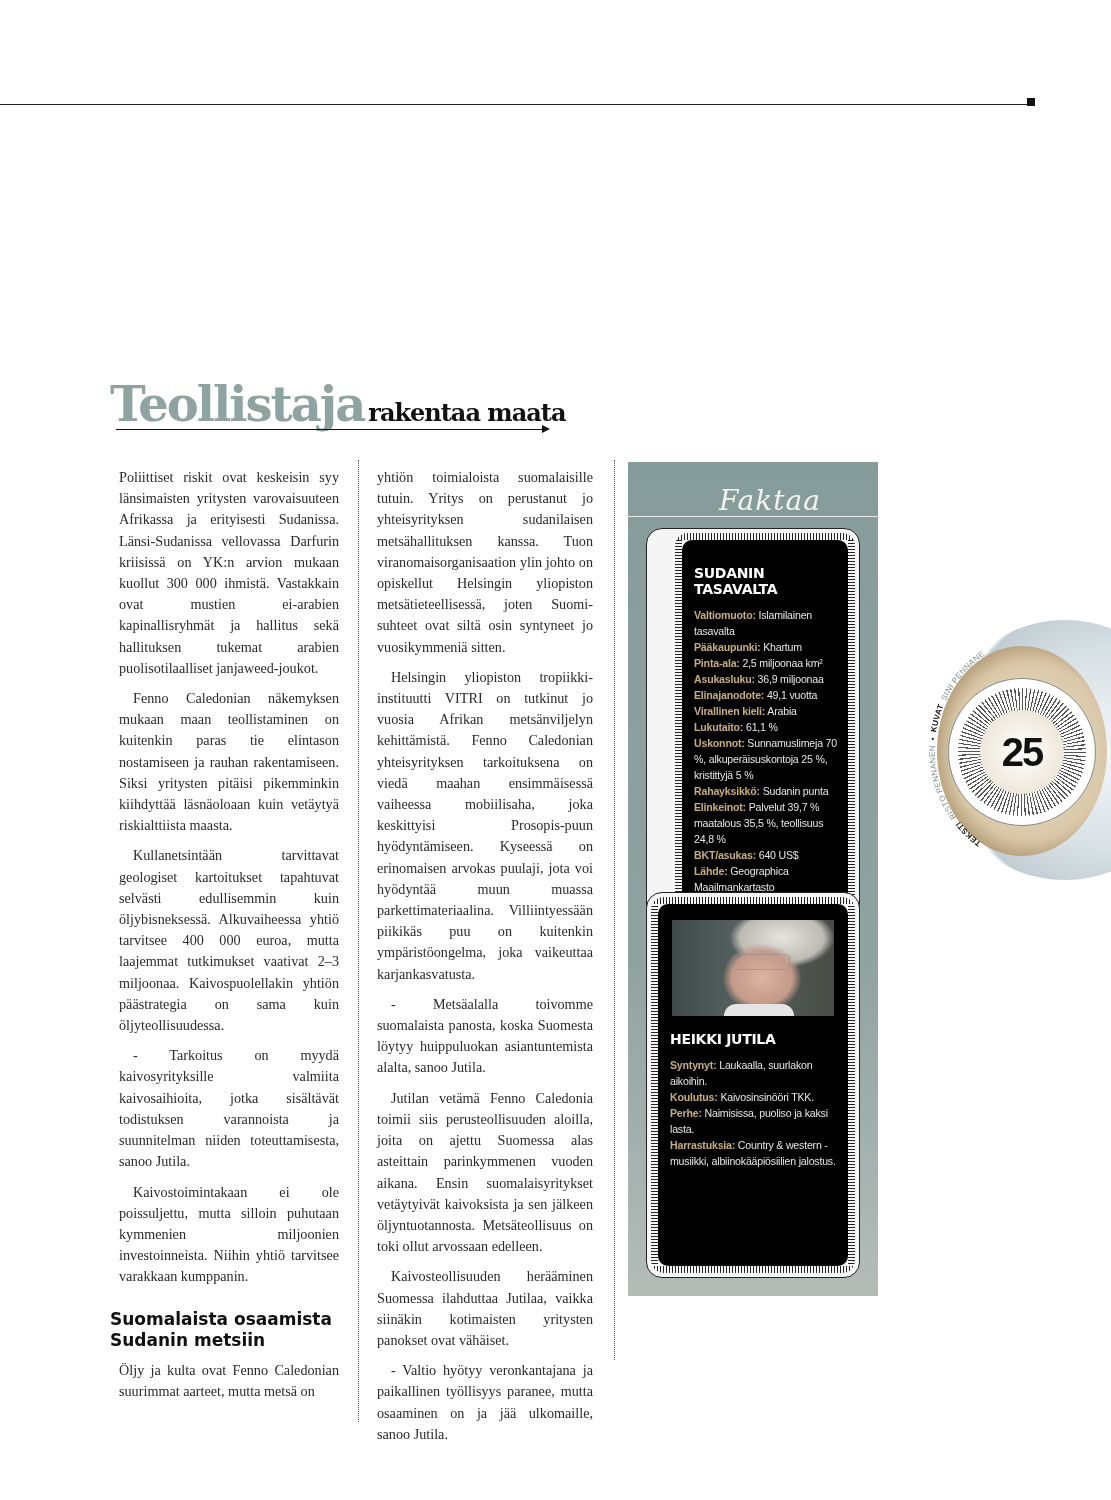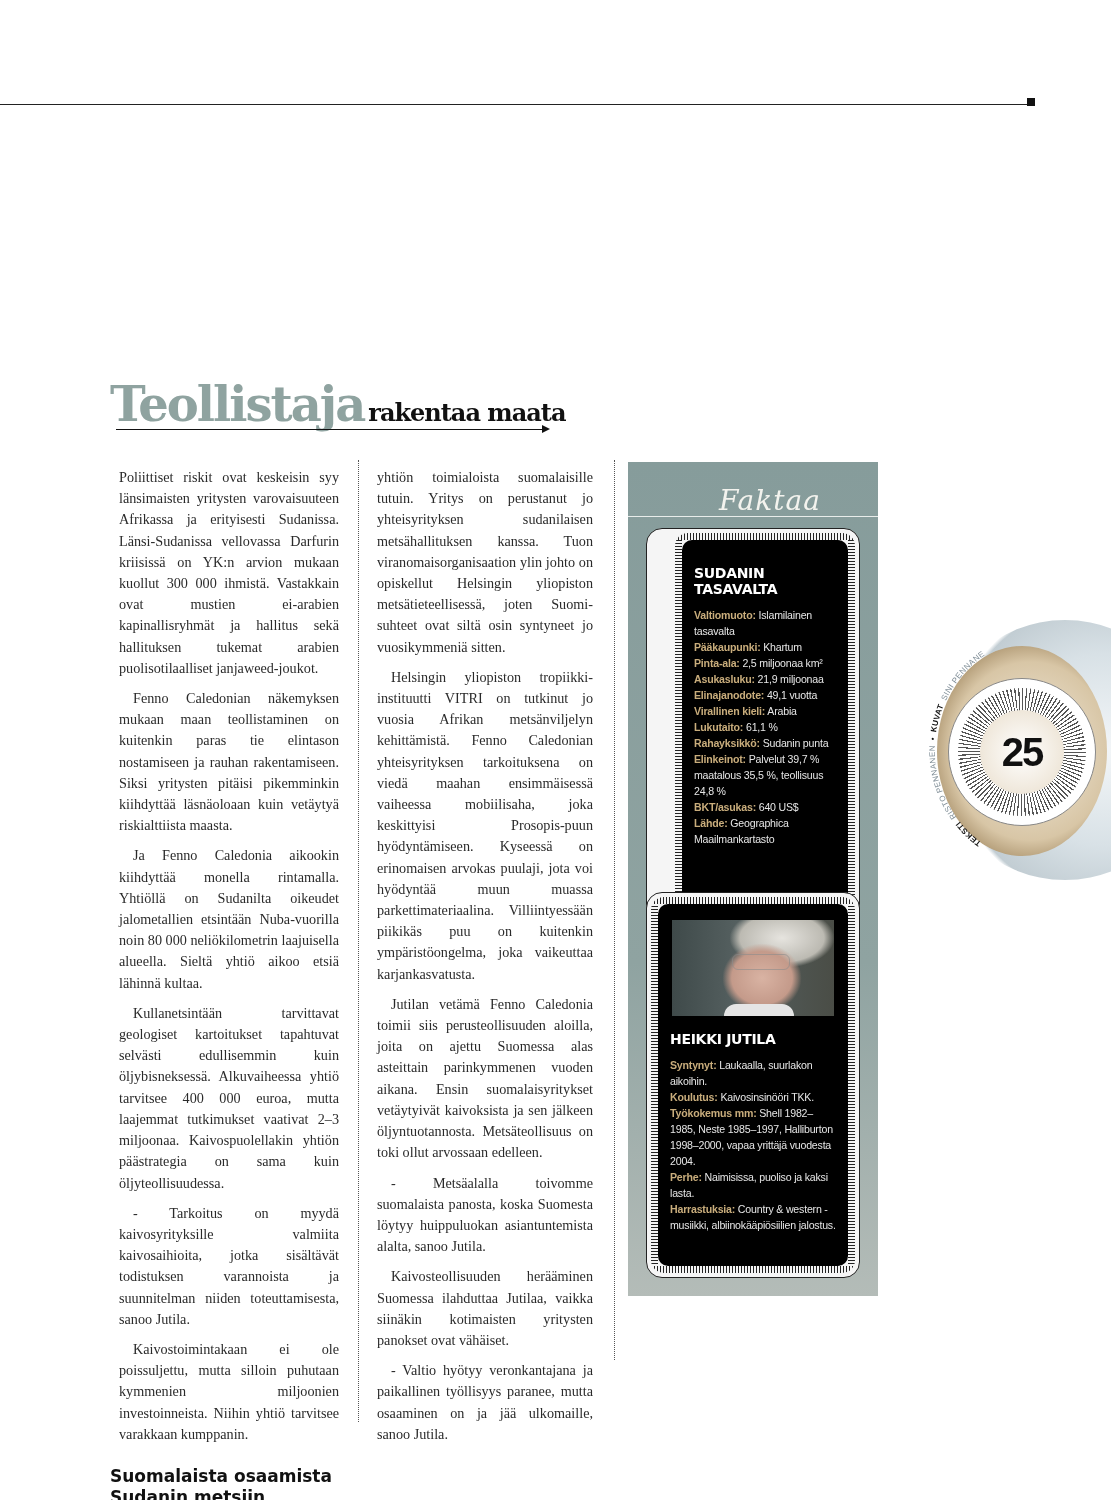--- a/index.html
+++ b/index.html
@@ -155,76 +155,75 @@
 <div class="top-square"></div>
 
 <div class="headline">
   <span class="big">Teollistaja</span><span class="small">rakentaa maata</span>
 </div>
 <div class="headline-arrow"></div>
 
 <div class="col col-1">
   <p class="first">Poliittiset riskit ovat keskeisin syy länsimaisten yritysten varovaisuuteen Afrikassa ja erityisesti Sudanissa. Länsi-Sudanissa vellovassa Darfurin kriisissä on YK:n arvion mukaan kuollut 300 000 ihmistä. Vastakkain ovat mustien ei-arabien kapinallisryhmät ja hallitus sekä hallituksen tukemat arabien puolisotilaalliset janjaweed-joukot.</p>
   <p>Fenno Caledonian näkemyksen mukaan maan teollistaminen on kuitenkin paras tie elintason nostamiseen ja rauhan rakentamiseen. Siksi yritysten pitäisi pikemminkin kiihdyttää läsnäoloaan kuin vetäytyä riskialttiista maasta.</p>
-  <p>Ja Fenno Caledonia aikookin kiihdyttää monella rintamalla. Yhtiöllä on Sudanilta oikeudet jalometallien etsintään Nuba-vuorilla noin 80 000 neliökilometrin laajuisella alueella. Sieltä yhtiö aikoo etsiä lähinnä kultaa.</p>
   <p>Kullanetsintään tarvittavat geologiset kartoitukset tapahtuvat selvästi edullisemmin kuin öljybisneksessä. Alkuvaiheessa yhtiö tarvitsee 400 000 euroa, mutta laajemmat tutkimukset vaativat 2–3 miljoonaa. Kaivospuolellakin yhtiön päästrategia on sama kuin öljyteollisuudessa.</p>
   <p>- Tarkoitus on myydä kaivosyrityksille valmiita kaivosaihioita, jotka sisältävät todistuksen varannoista ja suunnitelman niiden toteuttamisesta, sanoo Jutila.</p>
   <p>Kaivostoimintakaan ei ole poissuljettu, mutta silloin puhutaan kymmenien miljoonien investoinneista. Niihin yhtiö tarvitsee varakkaan kumppanin.</p>
   <div class="subhead">
     <div>Suomalaista osaamista</div>
     <div>Sudanin metsiin</div>
   </div>
   <p class="first">Öljy ja kulta ovat Fenno Caledonian suurimmat aarteet, mutta metsä on</p>
 </div>
 <div class="col-divider"></div>
 
 <div class="col col-2">
   <p class="first">yhtiön toimialoista suomalaisille tutuin. Yritys on perustanut jo yhteisyrityksen sudanilaisen metsähallituksen kanssa. Tuon viranomaisorganisaation ylin johto on opiskellut Helsingin yliopiston metsätieteellisessä, joten Suomi-suhteet ovat siltä osin syntyneet jo vuosikymmeniä sitten.</p>
   <p>Helsingin yliopiston tropiikki-instituutti VITRI on tutkinut jo vuosia Afrikan metsänviljelyn kehittämistä. Fenno Caledonian yhteisyrityksen tarkoituksena on viedä maahan ensimmäisessä vaiheessa mobiilisaha, joka keskittyisi Prosopis-puun hyödyntämiseen. Kyseessä on erinomaisen arvokas puulaji, jota voi hyödyntää muun muassa parkettimateriaalina. Villiintyessään piikikäs puu on kuitenkin ympäristöongelma, joka vaikeuttaa karjankasvatusta.</p>
+  <p>- Metsäalalla toivomme suomalaista panosta, koska Suomesta löytyy huippuluokan asiantuntemista alalta, sanoo Jutila.</p>
   <p>Jutilan vetämä Fenno Caledonia toimii siis perusteollisuuden aloilla, joita on ajettu Suomessa alas asteittain parinkymmenen vuoden aikana. Ensin suomalaisyritykset vetäytyivät kaivoksista ja sen jälkeen öljyntuotannosta. Metsäteollisuus on toki ollut arvossaan edelleen.</p>
-  <p>- Metsäalalla toivomme suomalaista panosta, koska Suomesta löytyy huippuluokan asiantuntemista alalta, sanoo Jutila.</p>
   <p>Kaivosteollisuuden herääminen Suomessa ilahduttaa Jutilaa, vaikka siinäkin kotimaisten yritysten panokset ovat vähäiset.</p>
   <p>- Valtio hyötyy veronkantajana ja paikallinen työllisyys paranee, mutta osaaminen on ja jää ulkomaille, sanoo Jutila.</p>
 </div>
 <div class="col-divider-2"></div>
 
 <div class="fact-panel">
   <div class="fact-title">Faktaa</div>
   <div class="fact-title-rule"></div>
 
   <div class="card-frame card-1">
     <div class="card-ticks vertical">
       <div class="card-inner">
         <div class="card-heading">SUDANIN TASAVALTA</div>
         <div class="fact-row"><span class="fact-key">Valtiomuoto:</span><span> Islamilainen tasavalta</span></div>
         <div class="fact-row"><span class="fact-key">Pääkaupunki:</span><span> Khartum</span></div>
         <div class="fact-row"><span class="fact-key">Pinta-ala:</span><span> 2,5 miljoonaa km²</span></div>
-        <div class="fact-row"><span class="fact-key">Asukasluku:</span><span> 21,9 miljoonaa</span></div>
+        <div class="fact-row"><span class="fact-key">Asukasluku:</span><span> 36,9 miljoonaa</span></div>
         <div class="fact-row"><span class="fact-key">Elinajanodote:</span><span> 49,1 vuotta</span></div>
         <div class="fact-row"><span class="fact-key">Virallinen kieli:</span><span> Arabia</span></div>
         <div class="fact-row"><span class="fact-key">Lukutaito:</span><span> 61,1 %</span></div>
+        <div class="fact-row"><span class="fact-key">Uskonnot:</span><span> Sunnamuslimeja 70 %, alkuperäisuskontoja 25 %, kristittyjä 5 %</span></div>
         <div class="fact-row"><span class="fact-key">Rahayksikkö:</span><span> Sudanin punta</span></div>
         <div class="fact-row"><span class="fact-key">Elinkeinot:</span><span> Palvelut 39,7 % maatalous 35,5 %, teollisuus 24,8 %</span></div>
         <div class="fact-row"><span class="fact-key">BKT/asukas:</span><span> 640 US$</span></div>
         <div class="fact-row"><span class="fact-key">Lähde:</span><span> Geographica Maailmankartasto</span></div>
       </div>
     </div>
   </div>
 
   <div class="card-frame card-2">
     <div class="card-ticks vertical">
       <div class="card-inner">
         <div class="photo" title="Portrait of Heikki Jutila">
           <div class="glasses"></div>
           <div class="shirt"></div>
         </div>
         <div class="card-heading">HEIKKI JUTILA</div>
         <div class="fact-row"><span class="fact-key">Syntynyt:</span><span> Laukaalla, suurlakon aikoihin.</span></div>
         <div class="fact-row"><span class="fact-key">Koulutus:</span><span> Kaivosinsinööri TKK.</span></div>
-        <div class="fact-row"><span class="fact-key">Työkokemus mm:</span><span> Shell 1982–1985, Neste 1985–1997, Halliburton 1998–2000, vapaa yrittäjä vuodesta 2004.</span></div>
         <div class="fact-row"><span class="fact-key">Perhe:</span><span> Naimisissa, puoliso ja kaksi lasta.</span></div>
         <div class="fact-row"><span class="fact-key">Harrastuksia:</span><span> Country &amp; western -musiikki, albiinokääpiösiilien jalostus.</span></div>
       </div>
     </div>
   </div>
 </div>
 
 <div class="badge-swoosh"></div>
 <div class="badge-swoosh-gold"></div>
 <div class="badge-ring"></div>

